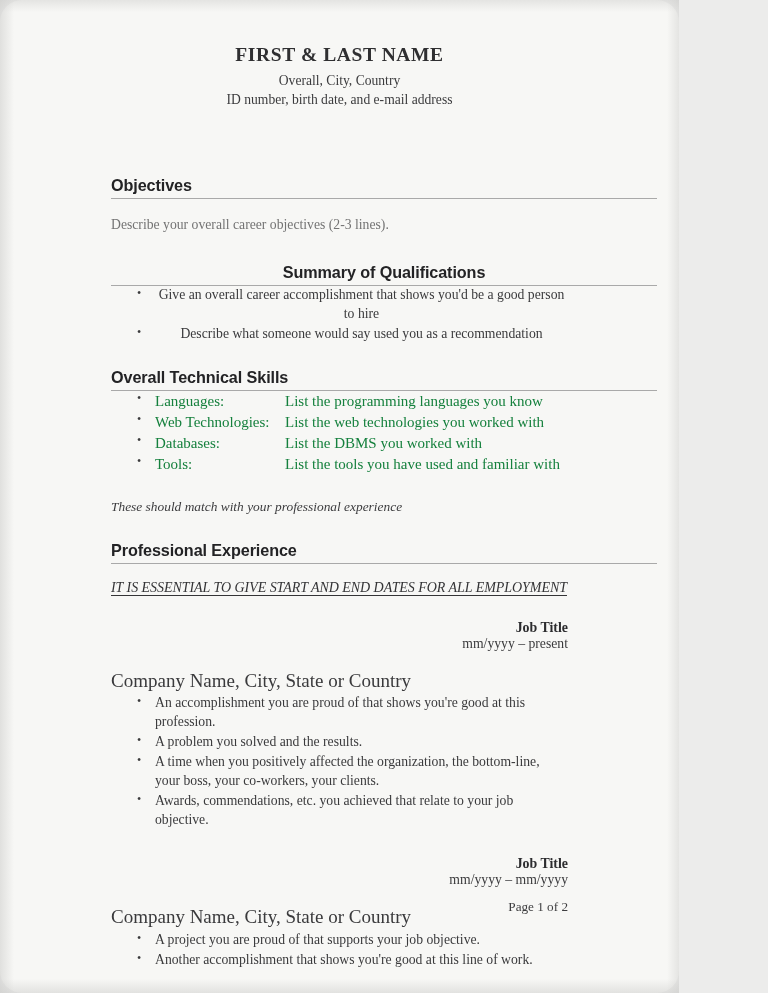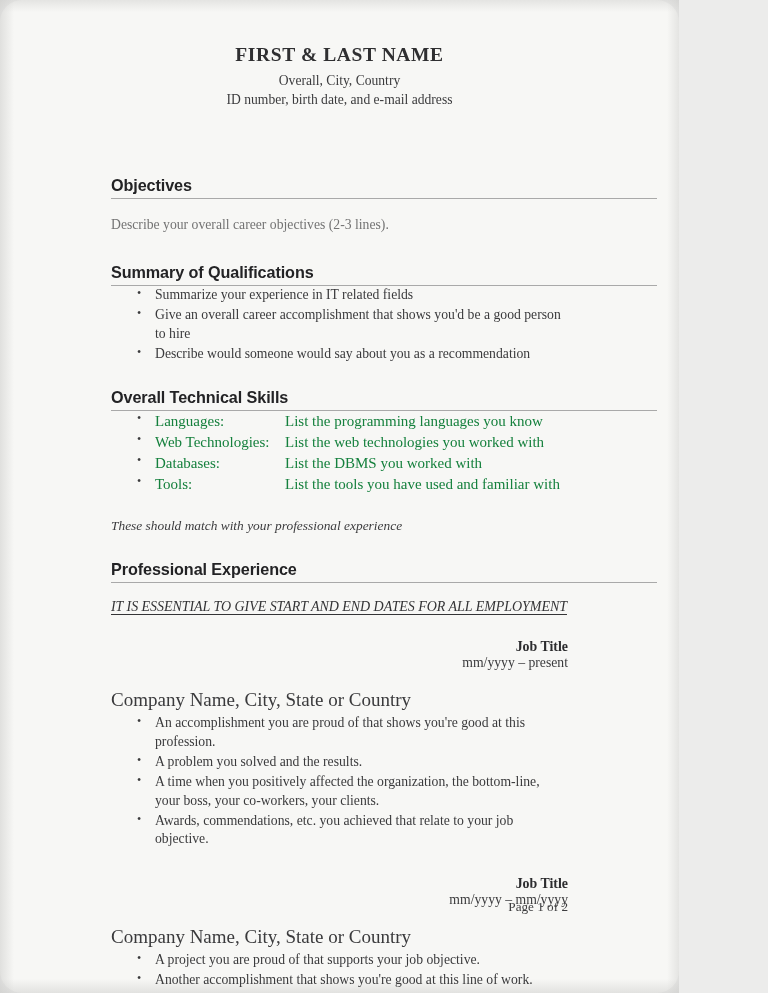--- a/index.html
+++ b/index.html
@@ -183,21 +183,21 @@
     bottom: 78px;
     text-align: right;
     font-size: 13.2px;
     color: #3d3d3f;
     z-index: 2;
   }
 
   
   .sp-objectives   { margin-top: 66px; }
   .sp-after-head   { margin-top: 16px; }
-  .sp-summary      { margin-top: 29px; }
+  .sp-summary      { margin-top: 29px; text-align: center; }
   .sp-sum-list     { margin-top: 13px; }
   .sp-skills       { margin-top: 24px; }
   .sp-skills-list  { margin-top: 14px; }
   .sp-note         { margin-top: 24px; }
   .sp-prof         { margin-top: 26px; }
   .sp-essential    { margin-top: 16px; }
   .sp-job1         { margin-top: 24px; }
   .sp-job1-list    { margin-top: 21px; }
   .sp-job2         { margin-top: 27px; }
   .sp-job2-list    { margin-top: 22px; }
@@ -215,23 +215,22 @@
     </div>
 
     <div class="section sp-objectives">
       <h2 class="section-heading">Objectives</h2>
       <p class="body-line sp-after-head">Describe your overall career objectives (2-3 lines).</p>
     </div>
 
     <div class="section sp-summary">
       <h2 class="section-heading">Summary of Qualifications</h2>
       <ul class="bullets sp-sum-list">
-        <li>Summarize your experience in IT related fields</li>
         <li>Give an overall career accomplishment that shows you'd be a good person to hire</li>
-        <li>Describe would someone would say about you as a recommendation</li>
+        <li>Describe what someone would say used you as a recommendation</li>
       </ul>
     </div>
 
     <div class="section sp-skills">
       <h2 class="section-heading">Overall Technical Skills</h2>
       <ul class="skills sp-skills-list">
         <li>
           <span class="skill-label">Languages:</span>
           <span class="skill-value">List the programming languages you know</span>
         </li>

